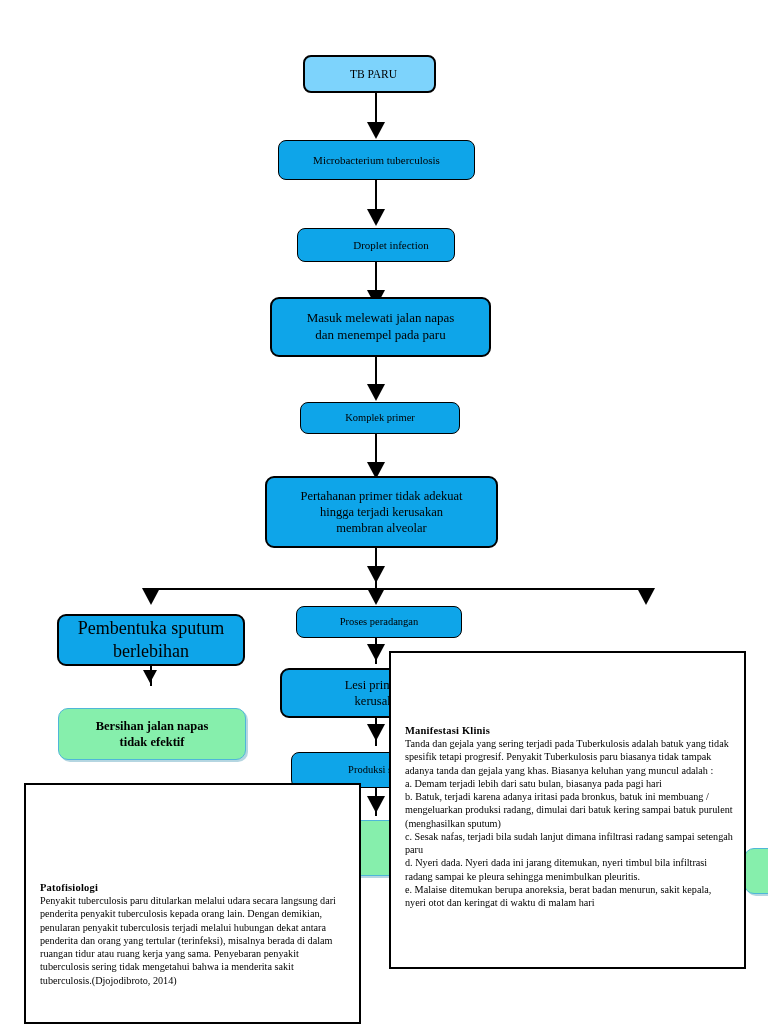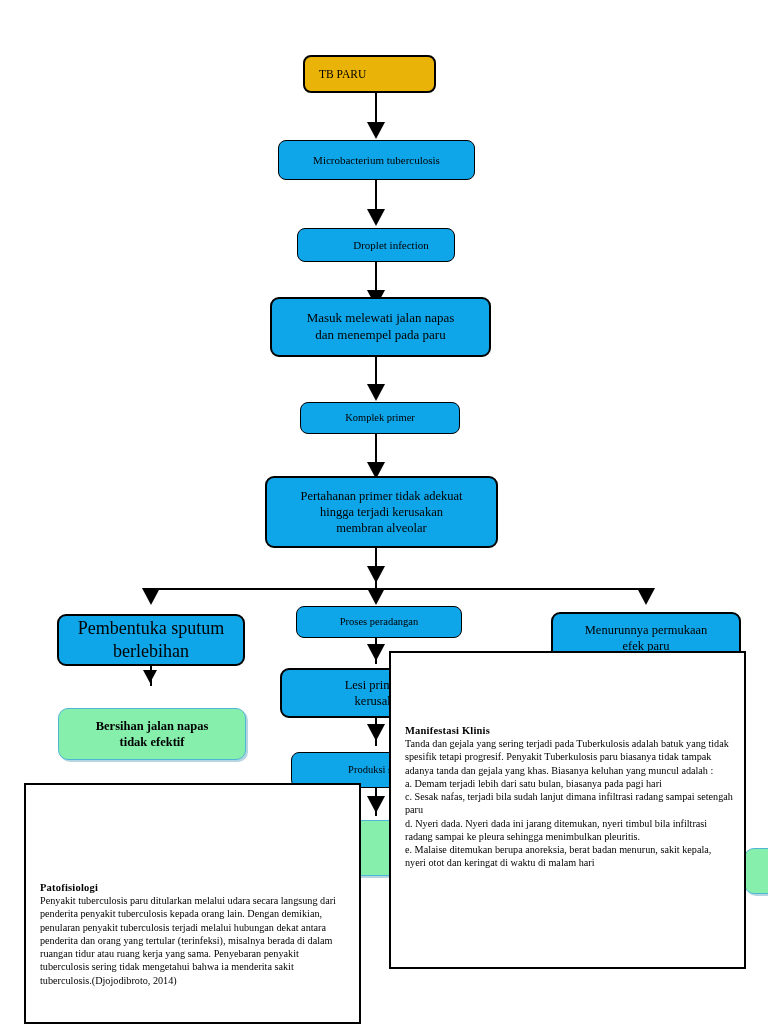--- a/index.html
+++ b/index.html
@@ -21,21 +21,21 @@
     border-radius:9px;
     background:#0ea5e9;
     display:flex;
     align-items:center;
     justify-content:center;
     text-align:center;
     line-height:1.28;
     color:#000;
     padding:2px 6px;
   }
-  .node.gray{background:#eab308;border-radius:8px;justify-content:flex-start;padding-left:14px;}
+  .node.gray{background:#7dd3fc;border-radius:8px;justify-content:center;padding-left:14px;}
   .node.cyan{
     background:#86efac;
     border:1.6px solid #4fb6d8;
     border-radius:10px;
     font-weight:bold;
     box-shadow:2px 2px 0 rgba(120,180,200,.55);
   }
   .node.thin{border-width:1.6px;border-radius:8px;}
 
   
@@ -160,35 +160,32 @@
   <div class="node thin" style="left:291px;top:752px;width:190px;height:36px;font-size:10.5px;">
     <span>Produksi sekret m</span>
   </div>
   <div class="vline" style="left:375px;top:788px;height:28px;"></div>
   <div class="arrow" style="left:367px;top:796px;"></div>
 
   <div class="node cyan" style="left:300px;top:820px;width:150px;height:56px;font-size:11.5px;justify-content:flex-end;padding-right:6px;">
     <span style="white-space:pre-line;">tid</span>
   </div>
 
-  <div class="node" style="left:551px;top:612px;width:190px;height:52px;font-size:12.5px;">
-    <span style="white-space:pre-line;">Menurunnya permukaan
-efek paru</span>
-  </div>
   <div class="vline" style="left:690px;top:664px;height:190px;"></div>
 
   <div class="node cyan" style="left:744px;top:848px;width:40px;height:46px;font-size:11.5px;">
     <span></span>
   </div>
 
   <div class="note" style="left:389px;top:651px;width:357px;height:318px;">
     <div class="inner" style="top:72px;">
       <div class="title">Manifestasi Klinis</div>
       <p> Tanda dan gejala yang sering terjadi pada Tuberkulosis adalah batuk yang tidak spesifik tetapi progresif. Penyakit Tuberkulosis paru biasanya tidak tampak adanya tanda dan gejala yang khas. Biasanya keluhan yang muncul adalah :</p>
       <p>a. Demam terjadi lebih dari satu bulan, biasanya pada pagi hari</p>
+      <p>b. Batuk, terjadi karena adanya iritasi pada bronkus, batuk ini membuang / mengeluarkan produksi radang, dimulai dari batuk kering sampai batuk purulent (menghasilkan sputum)</p>
       <p>c. Sesak nafas, terjadi bila sudah lanjut dimana infiltrasi radang sampai setengah paru</p>
       <p>d. Nyeri dada. Nyeri dada ini jarang ditemukan, nyeri timbul bila infiltrasi radang sampai ke pleura sehingga menimbulkan pleuritis.</p>
       <p>e. Malaise ditemukan berupa anoreksia, berat badan menurun, sakit kepala, nyeri otot dan keringat di waktu di malam hari</p>
     </div>
   </div>
 
   <div class="note" style="left:24px;top:783px;width:337px;height:241px;">
     <div class="inner" style="top:97px;right:12px;">
       <div class="title">Patofisiologi</div>
       <p>Penyakit tuberculosis paru ditularkan melalui udara secara langsung dari penderita penyakit tuberculosis kepada orang lain. Dengan demikian, penularan penyakit tuberculosis terjadi melalui hubungan dekat antara penderita dan orang yang tertular (terinfeksi), misalnya berada di dalam ruangan tidur atau ruang kerja yang sama. Penyebaran penyakit tuberculosis sering tidak mengetahui bahwa ia menderita sakit tuberculosis.(Djojodibroto, 2014)</p>

